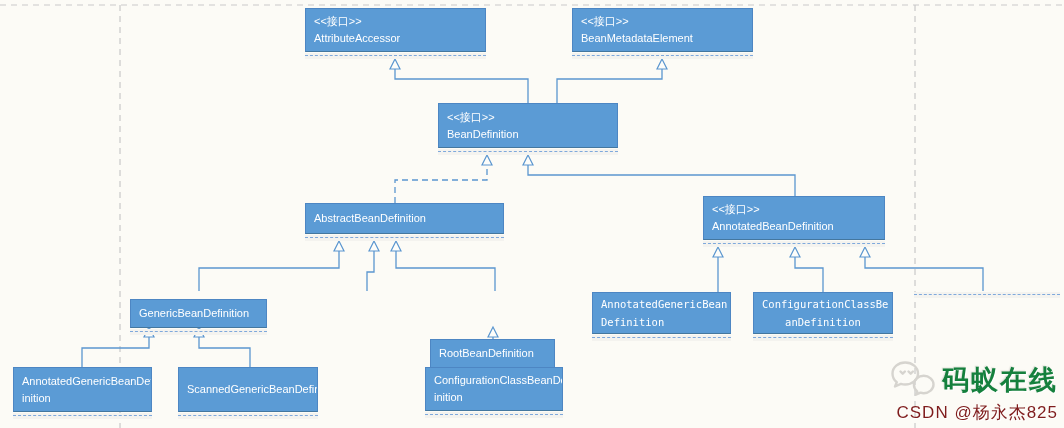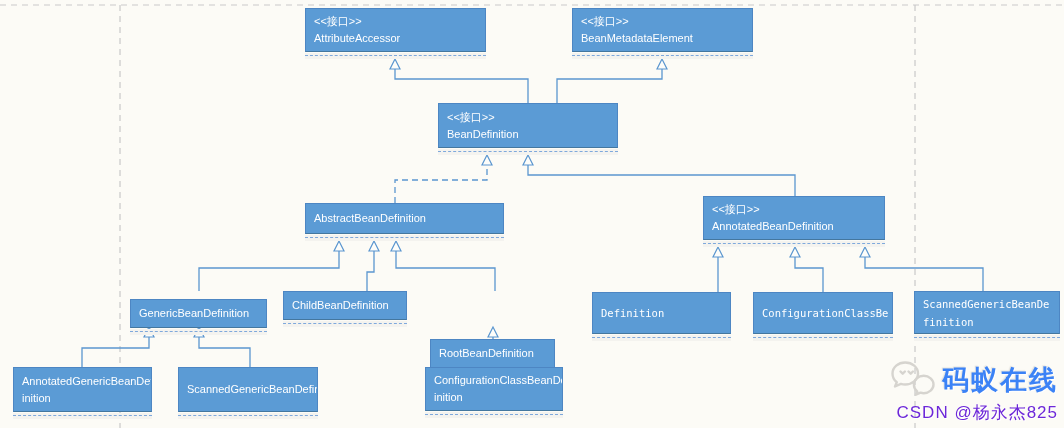--- a/index.html
+++ b/index.html
@@ -44,27 +44,27 @@
   }
   .watermark{
     position:absolute;right:6px;bottom:4px;
     text-align:right;
     font-family:"Liberation Sans",sans-serif;
     pointer-events:none;
   }
   .wm-brand{
     display:flex;align-items:center;justify-content:flex-end;gap:6px;
     font-size:27px;font-weight:bold;letter-spacing:2px;
-    color:#3b82f6;
+    color:#15803d;
     text-shadow:1px 1px 1px #ffffff,-1px -1px 1px rgba(120,120,115,0.18);
   }
   .wm-credit{
     margin-top:1px;
     font-size:17px;letter-spacing:1px;
-    color:#6d28d9;
+    color:#7f1d1d;
     text-shadow:1px 1px 0 #ffffff;
   }
 </style>
 </head>
 <body>
 
 <div class="canvas">
   <svg class="overlay" id="diagram-edges" xmlns="http://www.w3.org/2000/svg">
       <line x1="0" y1="5" x2="1064" y2="5" class="guide"></line>
       <line x1="120" y1="5" x2="120" y2="428" class="guide"></line>
@@ -130,49 +130,41 @@
           <span class="line">AnnotatedBeanDefinition</span>
         </div>
         <div class="compartment"></div>
       </div>
       <div class="node" style="left: 130px; top: 291px; width: 137px;">
         <div class="title" style="height: 29px; margin-top: 8px;">
           <span class="line">GenericBeanDefinition</span>
         </div>
         <div class="compartment"></div>
       </div>
-      <div class="node" style="left: 283px; top: 291px; width: 124px;">
-        <div class="title" style="height: 29px;">
-          <span class="line">ChildBeanDefinition</span>
-        </div>
-        <div class="compartment"></div>
-      </div>
       <div class="node" style="left: 430px; top: 291px; width: 125px;">
         <div class="title" style="height: 29px; margin-top: 48px;">
           <span class="line">RootBeanDefinition</span>
         </div>
         <div class="compartment"></div>
       </div>
       <div class="node mono" style="left: 592px; top: 292px; width: 139px;">
         <div class="title" style="height: 42px;">
+          <span class="line">AnnotatedGenericBean</span>
           <span class="line">Definition</span>
         </div>
         <div class="compartment"></div>
       </div>
       <div class="node mono" style="left: 753px; top: 292px; width: 140px;">
         <div class="title" style="height: 42px; text-align: center;">
           <span class="line">ConfigurationClassBe</span>
+          <span class="line">anDefinition</span>
         </div>
         <div class="compartment"></div>
       </div>
       <div class="node mono" style="left: 914px; top: 291px; width: 146px;">
-        <div class="title" style="height: 43px;">
-          <span class="line">ScannedGenericBeanDe</span>
-          <span class="line">finition</span>
-        </div>
         <div class="compartment"></div>
       </div>
       <div class="node" style="left: 13px; top: 367px; width: 139px;">
         <div class="title" style="height: 45px;">
           <span class="line">AnnotatedGenericBeanDef</span>
           <span class="line">inition</span>
         </div>
         <div class="compartment"></div>
       </div>
       <div class="node" style="left: 178px; top: 367px; width: 140px;">

